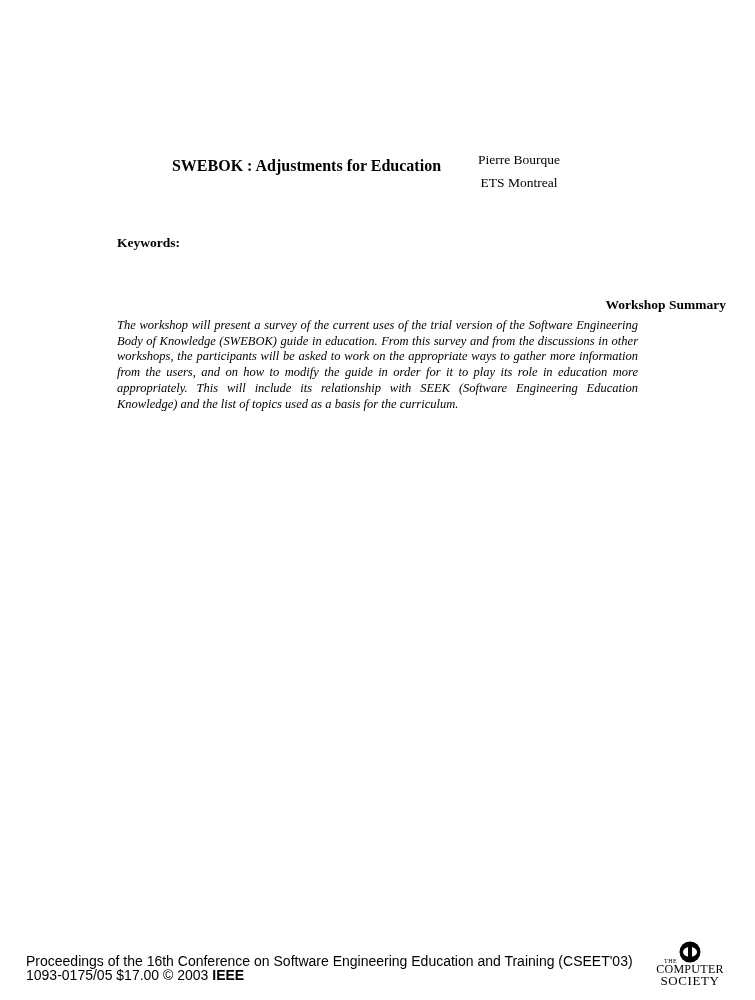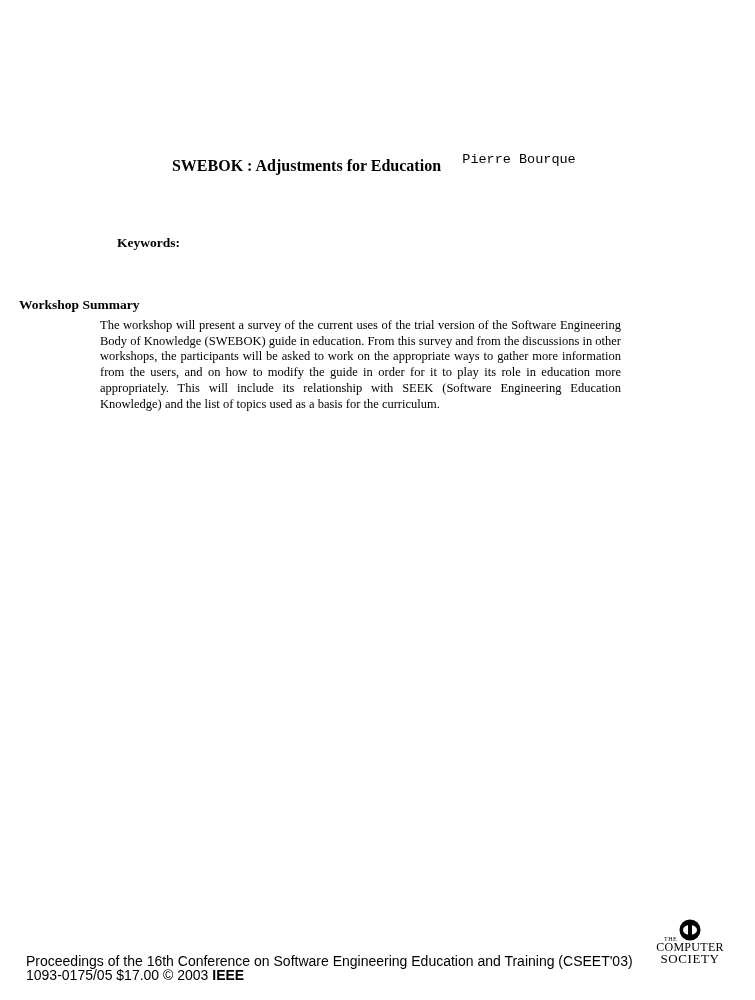--- a/index.html
+++ b/index.html
@@ -1,43 +1,44 @@
 <!DOCTYPE html>
 <html><head>
 <meta charset="utf-8">
 <style>
   html, body { margin: 0; padding: 0; background: #ffffff; }
   body { width: 755px; height: 1000px; position: relative; overflow: hidden; color: #000; font-family: "Liberation Serif", serif; }
   .title { position: absolute; top: 109px; left: 0; width: 613px; text-align: center; font-weight: bold; font-size: 16px; margin-top: 48px; }
   .author { position: absolute; top: 149px; text-align: center; font-size: 13.5px; line-height: 22.5px; }
   .author.left { left: 120px; width: 232px; }
-  .author.right { left: 402px; width: 234px; font-family: Liberation Mono, monospace; }
+  .author.right { left: 402px; width: 234px; }
   .keywords { position: absolute; top: 234px; left: 117px; width: 521px; font-size: 13.5px; line-height: 18.5px; display: flex; }
   .kw-label { font-weight: bold; white-space: nowrap; margin-right: 12px; }
   .kw-text { text-align: justify; flex: 1; }
-  .summary-heading { position: absolute; top: 297px; left: 0; width: 726px; text-align: left; font-weight: bold; font-size: 13.5px; margin-left: 19px; }
-  .summary-body { position: absolute; top: 318px; left: 100px; width: 521px; font-size: 12.5px; line-height: 15.7px; text-align: justify; }
+  .summary-heading { position: absolute; top: 297px; left: 0; width: 726px; text-align: right; font-weight: bold; font-size: 13.5px; }
+  .summary-body { position: absolute; top: 318px; left: 117px; width: 521px; font-style: italic; font-size: 12.5px; line-height: 15.7px; text-align: justify; }
   .footer { position: absolute; top: 955px; left: 26px; font-family: "Liberation Sans", sans-serif; font-size: 14px; line-height: 13.5px; color: #000; }
   .footer b { font-weight: bold; text-align: center; }
-  .logo { position: absolute; top: 919px; left: 650px; width: 80px; height: 50px; text-align: center; }
+  .logo { position: absolute; top: 941px; left: 650px; width: 80px; height: 50px; text-align: center; }
   .logo .phi { position: absolute; left: 29px; top: 0; width: 22px; height: 22px; }
   .logo .the { position: absolute; left: 14px; top: 17px; font-family: "Liberation Serif", serif; font-size: 6px; letter-spacing: 0.5px; }
   .logo .computer { position: absolute; left: 0; top: 22px; width: 80px; font-family: "Liberation Serif", serif; font-size: 12px; letter-spacing: 0.3px; line-height: 12px; }
   .logo .society { position: absolute; left: 0; top: 34px; width: 80px; font-family: "Liberation Serif", serif; font-size: 13px; letter-spacing: 0.6px; line-height: 11px; }
 </style>
 </head>
 <body>
 
 <div class="title">SWEBOK : Adjustments for Education</div>
 
 <div class="author left">
 </div>
 
 <div class="author right">
   <div>Pierre Bourque</div>
+  <div>ETS Montreal</div>
 </div>
 
 <div class="keywords">
   <span class="kw-label">Keywords:</span>
 </div>
 
 <div class="summary-heading">Workshop Summary</div>
 <div class="summary-body">The workshop will present a survey of the current uses of the trial version of the Software Engineering Body of Knowledge (SWEBOK) guide in education. From this survey and from the discussions in other workshops, the participants will be asked to work on the appropriate ways to gather more information from the users, and on how to modify the guide in order for it to play its role in education more appropriately. This will include its relationship with SEEK (Software Engineering Education Knowledge) and the list of topics used as a basis for the curriculum.</div>
 
 <div class="footer">

